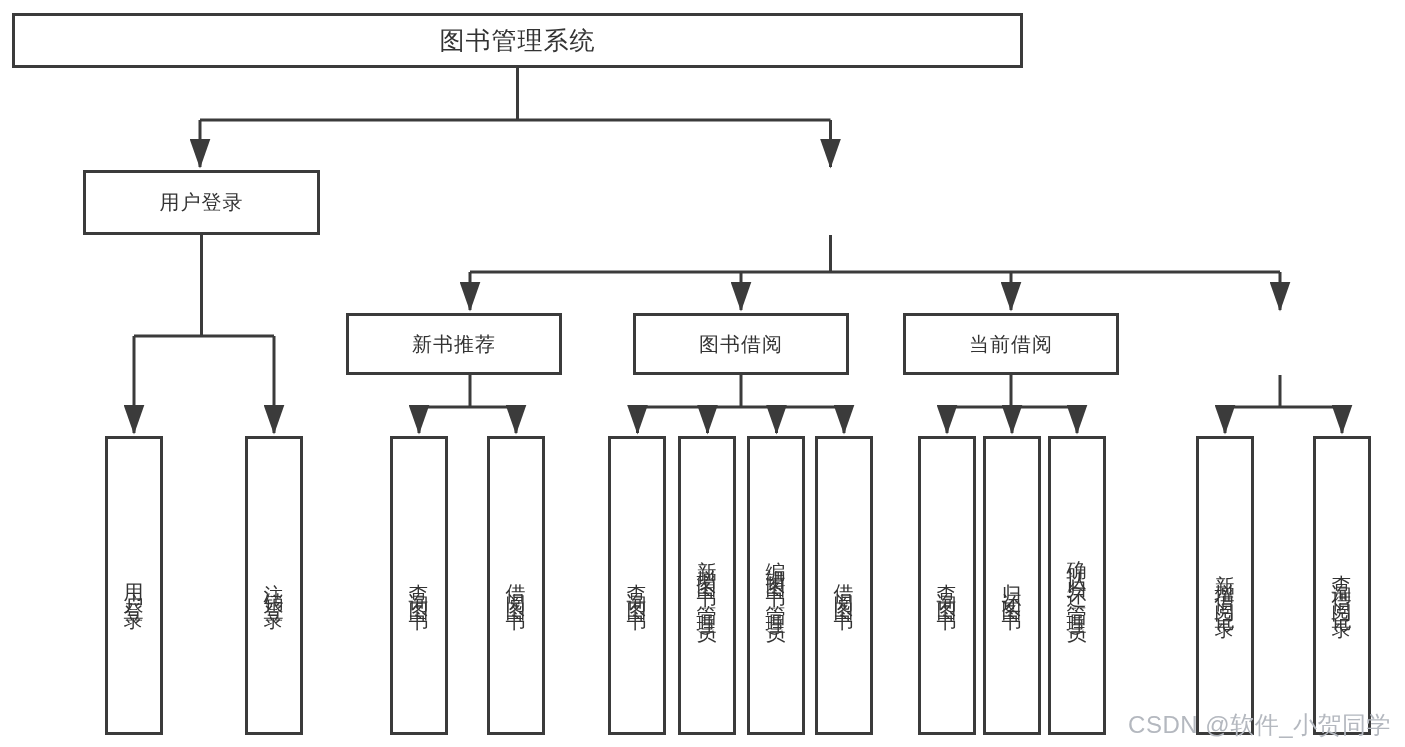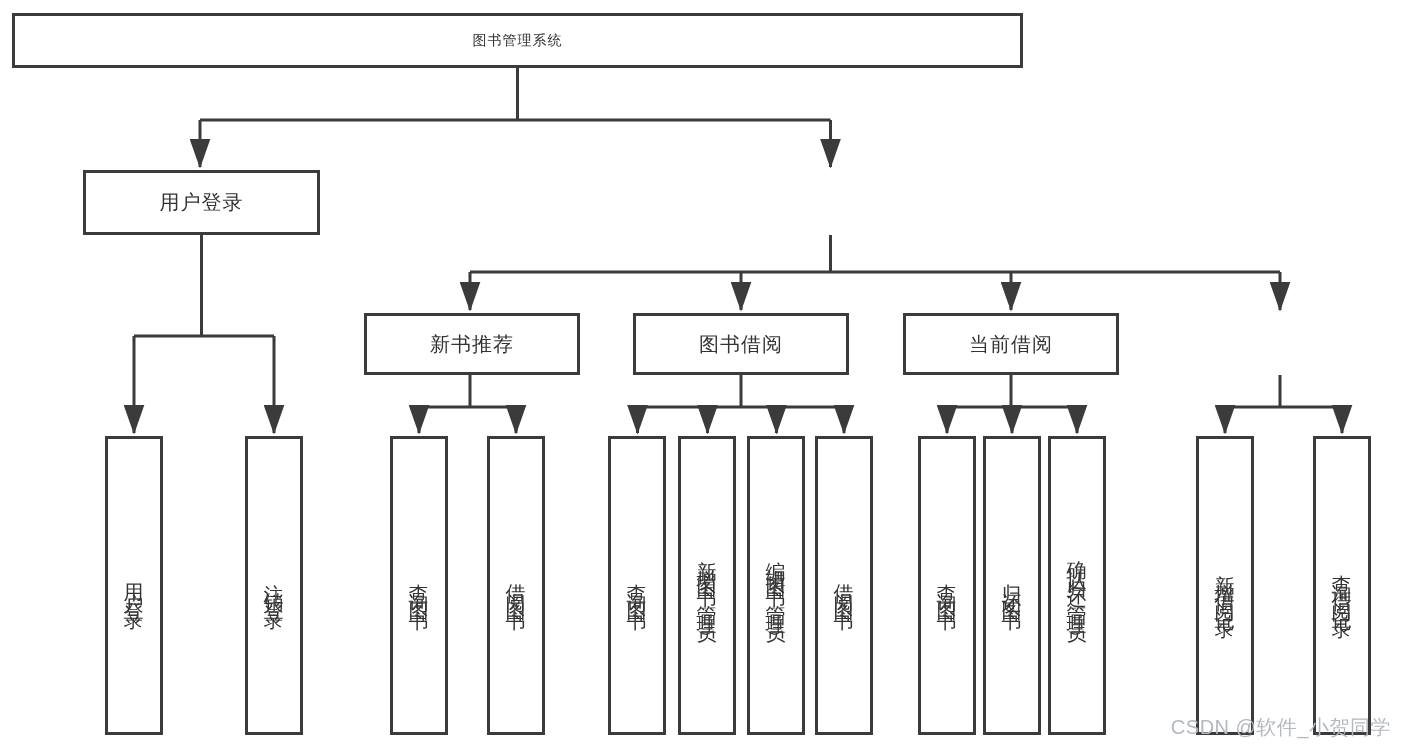--- a/index.html
+++ b/index.html
@@ -35,39 +35,39 @@
     display: flex;
     align-items: center;
     justify-content: center;
     color: #333333;
   }
   .hbox {
     font-size: 20px;
     letter-spacing: 1px;
   }
   .hbox.root-box {
-    font-size: 14px;
+    font-size: 25px;
   }
   .vbox {
     width: 58px;
     height: 299px;
   }
   .vtext {
     writing-mode: vertical-rl;
     text-orientation: mixed;
     font-size: 20px;
     letter-spacing: 9px;
     line-height: 1;
     white-space: nowrap;
   }
   .watermark {
     position: absolute;
     right: 14px;
     bottom: 6px;
-    font-size: 20px;
+    font-size: 24px;
     letter-spacing: 0.5px;
     color: #b4b8bf;
     z-index: 5;
   }
 </style>
 </head>
 <body>
 
 <div class="stage">
 
@@ -125,21 +125,21 @@
   </svg>
 
   <div class="hbox root-box" style="left:12px; top:13px; width:1011px; height:55px">
     <span>图书管理系统</span>
   </div>
 
   <div class="hbox" style="left:83px; top:170px; width:237px; height:65px">
     <span>用户登录</span>
   </div>
 
-  <div class="hbox" style="left:364px; top:313px; width:216px; height:62px">
+  <div class="hbox" style="left:346px; top:313px; width:216px; height:62px">
     <span>新书推荐</span>
   </div>
   <div class="hbox" style="left:633px; top:313px; width:216px; height:62px">
     <span>图书借阅</span>
   </div>
   <div class="hbox" style="left:903px; top:313px; width:216px; height:62px">
     <span>当前借阅</span>
   </div>
 
   <div class="vbox" style="left:105px; top:436px">

